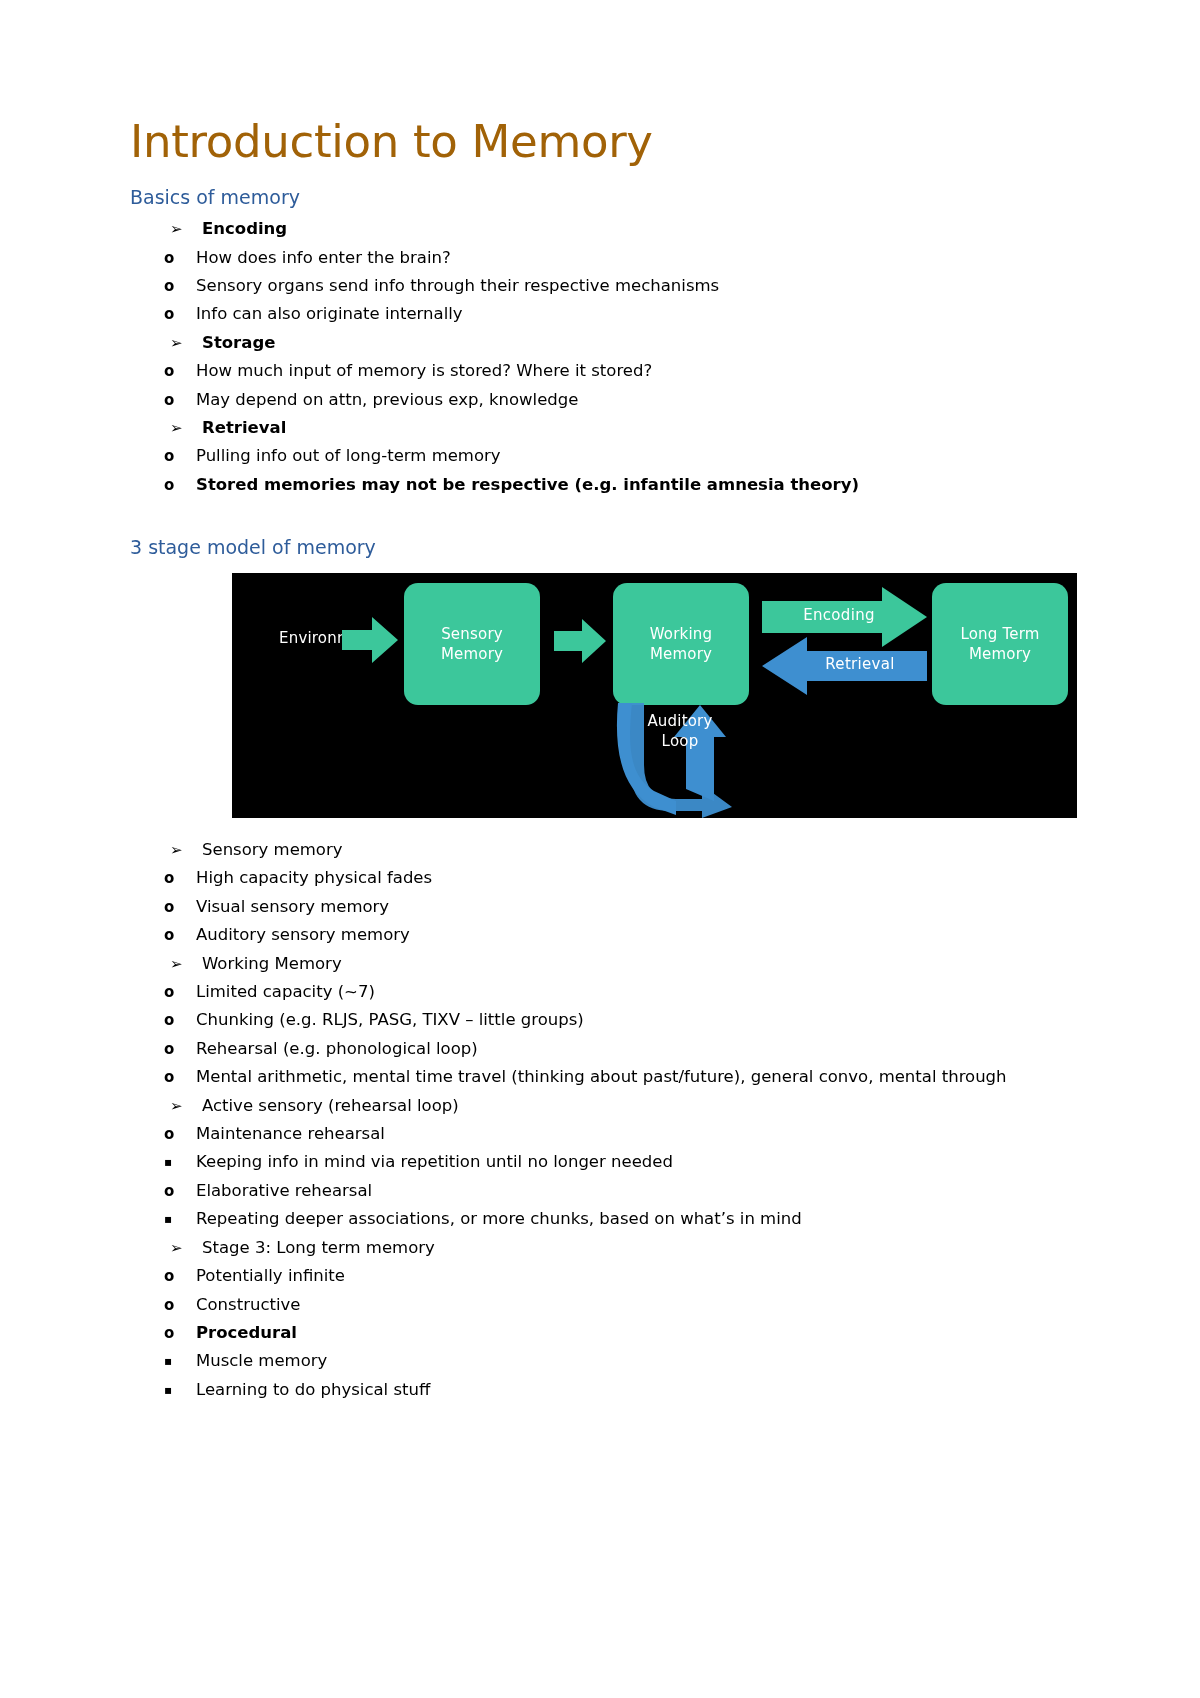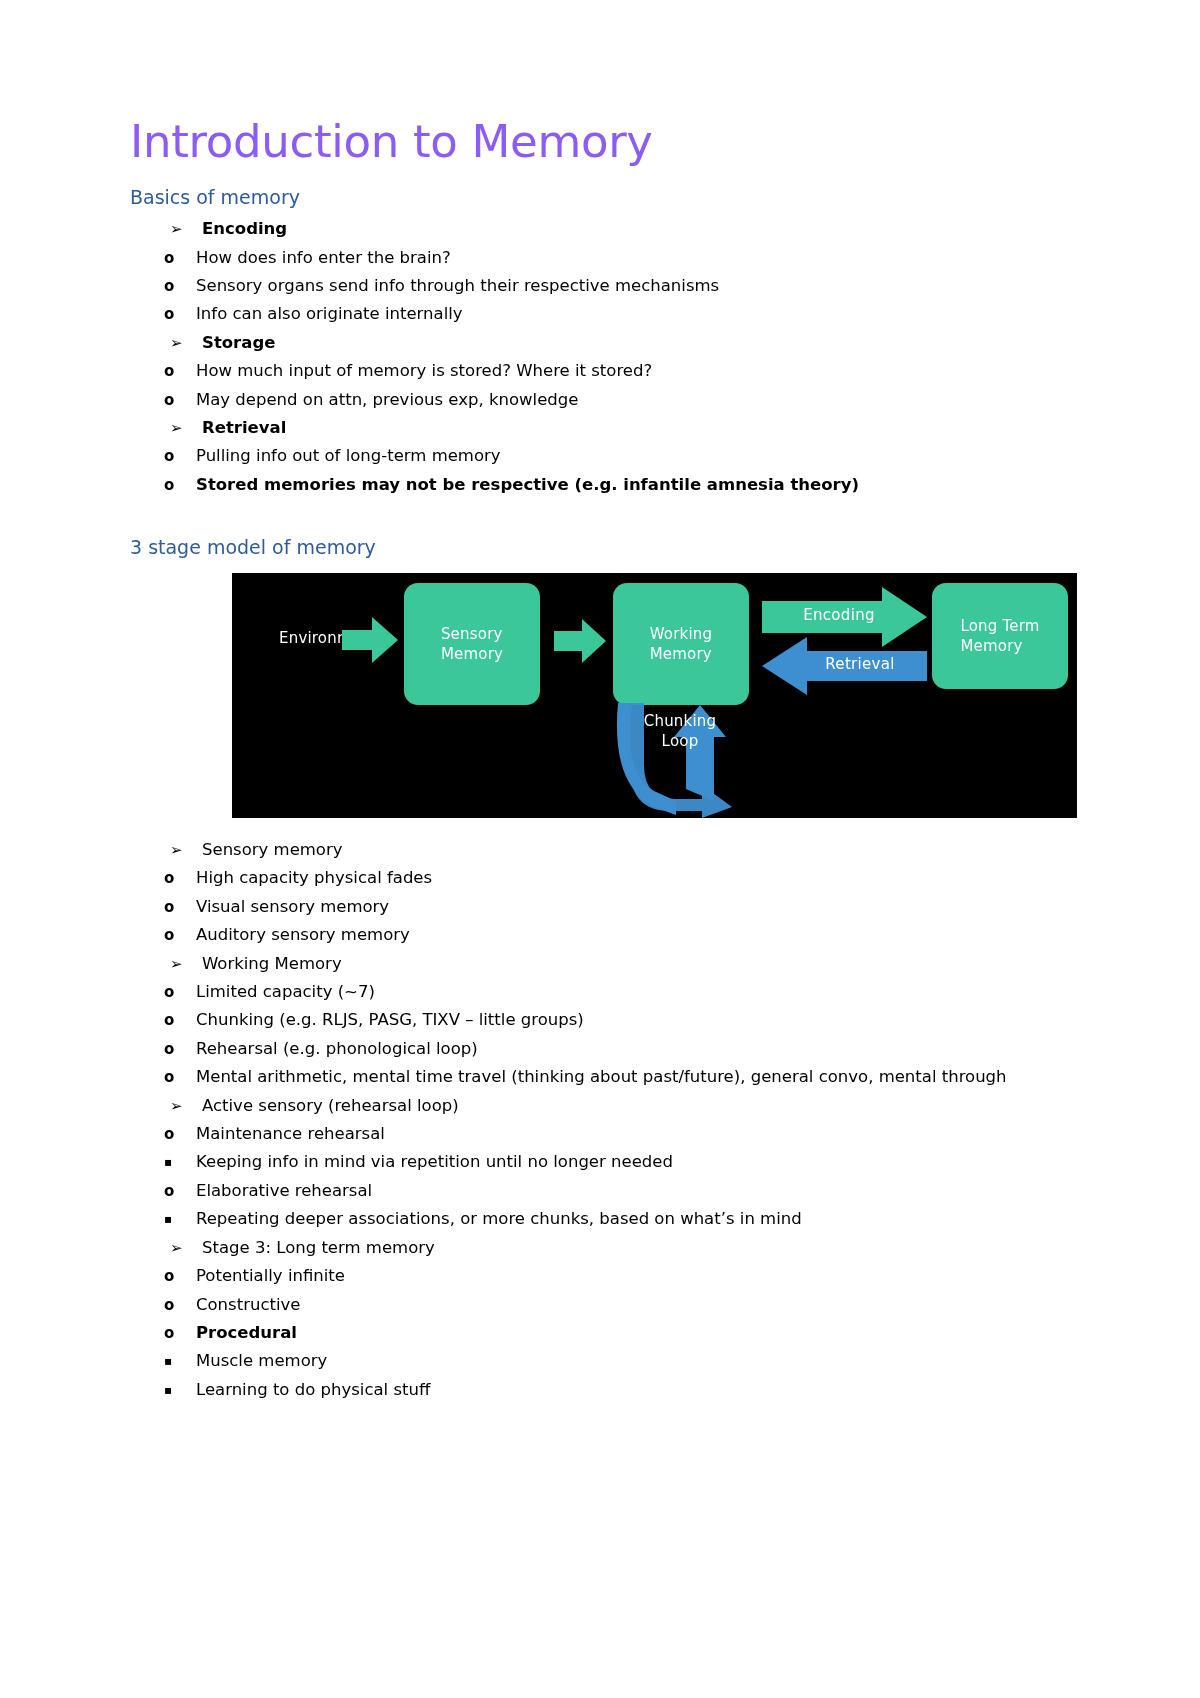--- a/index.html
+++ b/index.html
@@ -23,21 +23,21 @@
   .content {
     position: absolute;
     left: 130px;
     top: 118px;
     width: 940px;
   }
   .doc-title {
     font-family: "DejaVu Sans", sans-serif;
     font-size: 45px;
     font-weight: 400;
-    color: #8b5cf6;
+    color: #a16207;
     letter-spacing: -0.3px;
     line-height: 1.05;
     margin: 0 0 22px 0;
   }
   .h2 {
     font-family: "DejaVu Sans", sans-serif;
     font-size: 19px;
     font-weight: 400;
     color: #2E5C9A;
     line-height: 1.15;
@@ -113,21 +113,21 @@
     inset: 0;
   }
   .box {
     position: absolute;
     background: #3CC79B;
     border-radius: 14px;
     color: #ffffff;
     font-family: "DejaVu Sans", sans-serif;
     font-size: 15px;
     line-height: 20px;
-    text-align: left;
+    text-align: center;
     display: flex;
     align-items: center;
     justify-content: center;
     letter-spacing: 0.2px;
   }
   .box span { display: block; }
   .env-label {
     position: absolute;
     color: #ffffff;
     font-family: "DejaVu Sans", sans-serif;
@@ -250,37 +250,37 @@
         <svg width="165" height="60" viewBox="0 0 165 60" style="position:absolute; left:530px; top:14px;">
           <polygon points="0,14 120,14 120,0 165,30 120,60 120,46 0,46" fill="#3CC79B"></polygon>
         </svg>
         <div class="arr-label" style="left:552px; top:33px; width:110px;">Encoding</div>
 
         <svg width="165" height="58" viewBox="0 0 165 58" style="position:absolute; left:530px; top:64px;">
           <polygon points="165,14 45,14 45,0 0,29 45,58 45,44 165,44" fill="#3E8FD0"></polygon>
         </svg>
         <div class="arr-label" style="left:578px; top:82px; width:100px;">Retrieval</div>
 
-        <div class="box" style="left:700px; top:10px; width:136px; height:106px;">
+        <div class="box" style="left:700px; top:10px; width:136px; height:122px;">
           <span>
             <span>Long Term</span>
             <span>Memory</span>
           </span>
         </div>
 
         <svg width="150" height="115" viewBox="0 0 150 115" style="position:absolute; left:382px; top:130px;">
           <path d="M30,0 L30,62 Q30,96 62,96 L88,96 L88,82 L118,104 L88,115 L88,108 L56,108 Q16,108 16,64 L16,0 Z" fill="#3E8FD0" opacity="0.95"></path>
           <path d="M20,0 C16,45 20,78 48,92 L74,100 L74,86 L104,104 L74,114 L74,106" fill="none" stroke="#3E8FD0" stroke-width="0"></path>
           <g fill="#3E8FD0">
             <path d="M18,0 C14,40 14,72 40,88 L62,98 L62,112 L40,104 C6,86 0,44 4,0 Z"></path>
             <path d="M72,86 L72,34 L60,34 L86,2 L112,34 L100,34 L100,98 Z" transform="translate(0,0)"></path>
           </g>
         </svg>
         <div class="loop-label" style="left:378px; top:138px; width:140px;">
-          <span>Chunking</span><br>
+          <span>Auditory</span><br>
           <span>Loop</span>
         </div>
 
       </div>
     </div>
 
     <ul class="lvl1">
 
       <li class="li">
         <span class="bullet b-arrow">➢</span>

